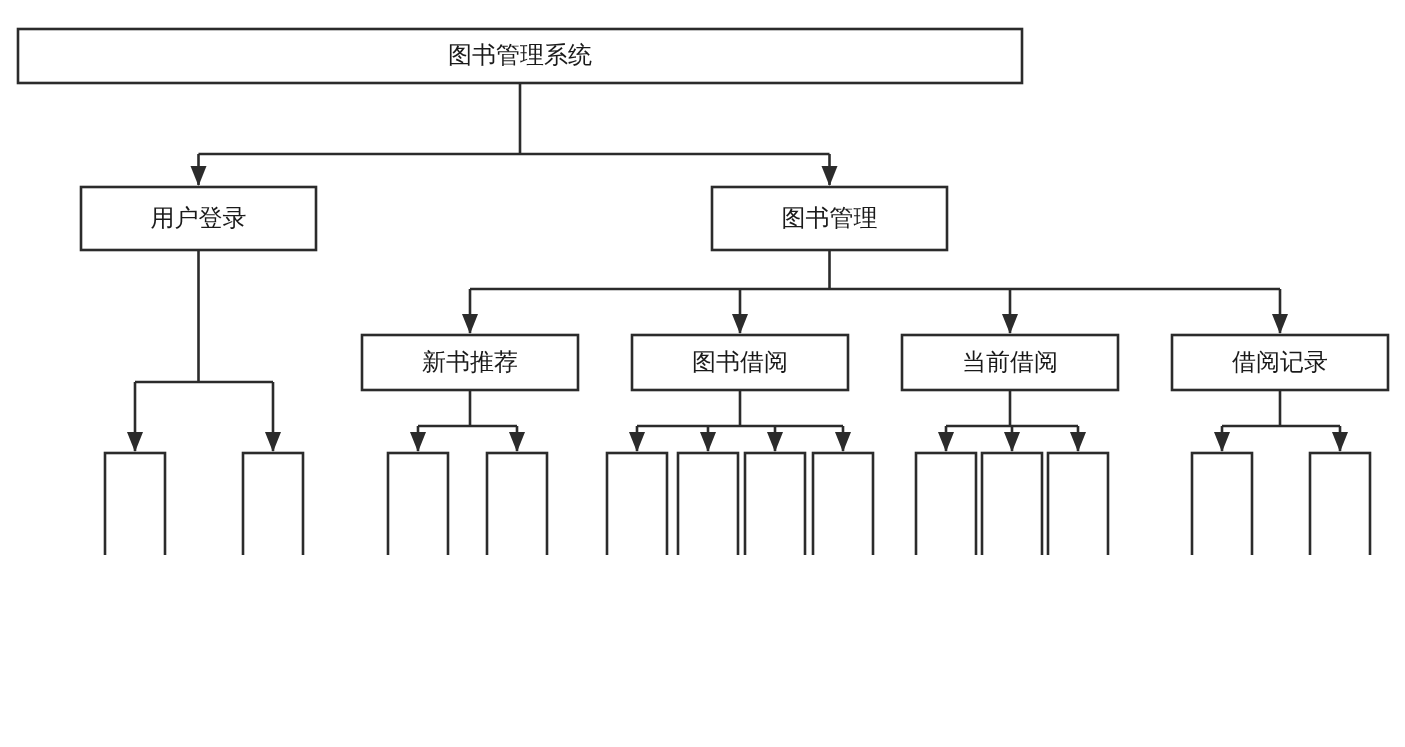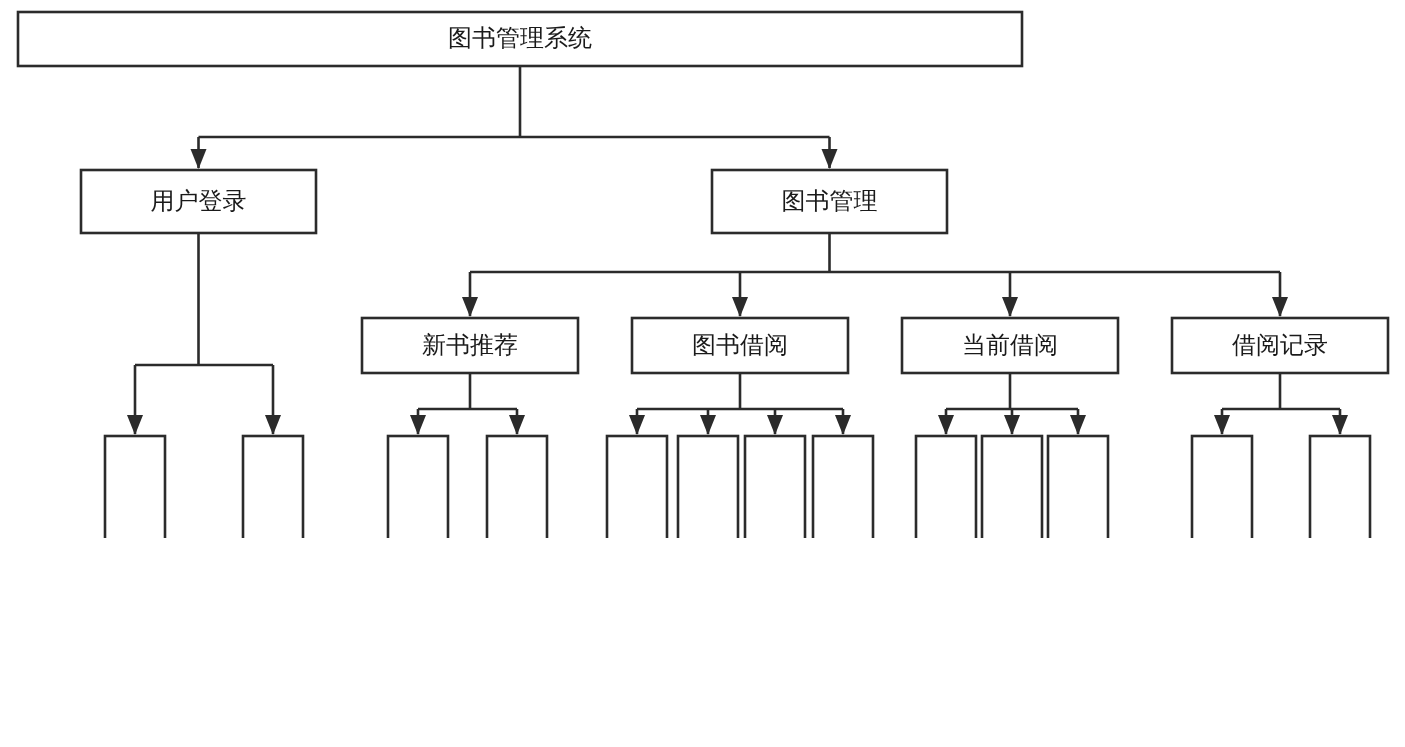--- a/index.html
+++ b/index.html
@@ -9,20 +9,21 @@
   }
   body {
     font-family: "Liberation Sans", "DejaVu Sans", sans-serif;
   }
   #diagram-root {
     position: relative;
     width: 1405px;
     height: 538px;
     background: #ffffff;
     overflow: hidden;
+    margin-top: 17px;
   }
   #diagram-svg {
     position: absolute;
     left: 0;
     top: 0;
     width: 1405px;
     height: 747px;
   }
   .node-box {
     fill: #ffffff;

